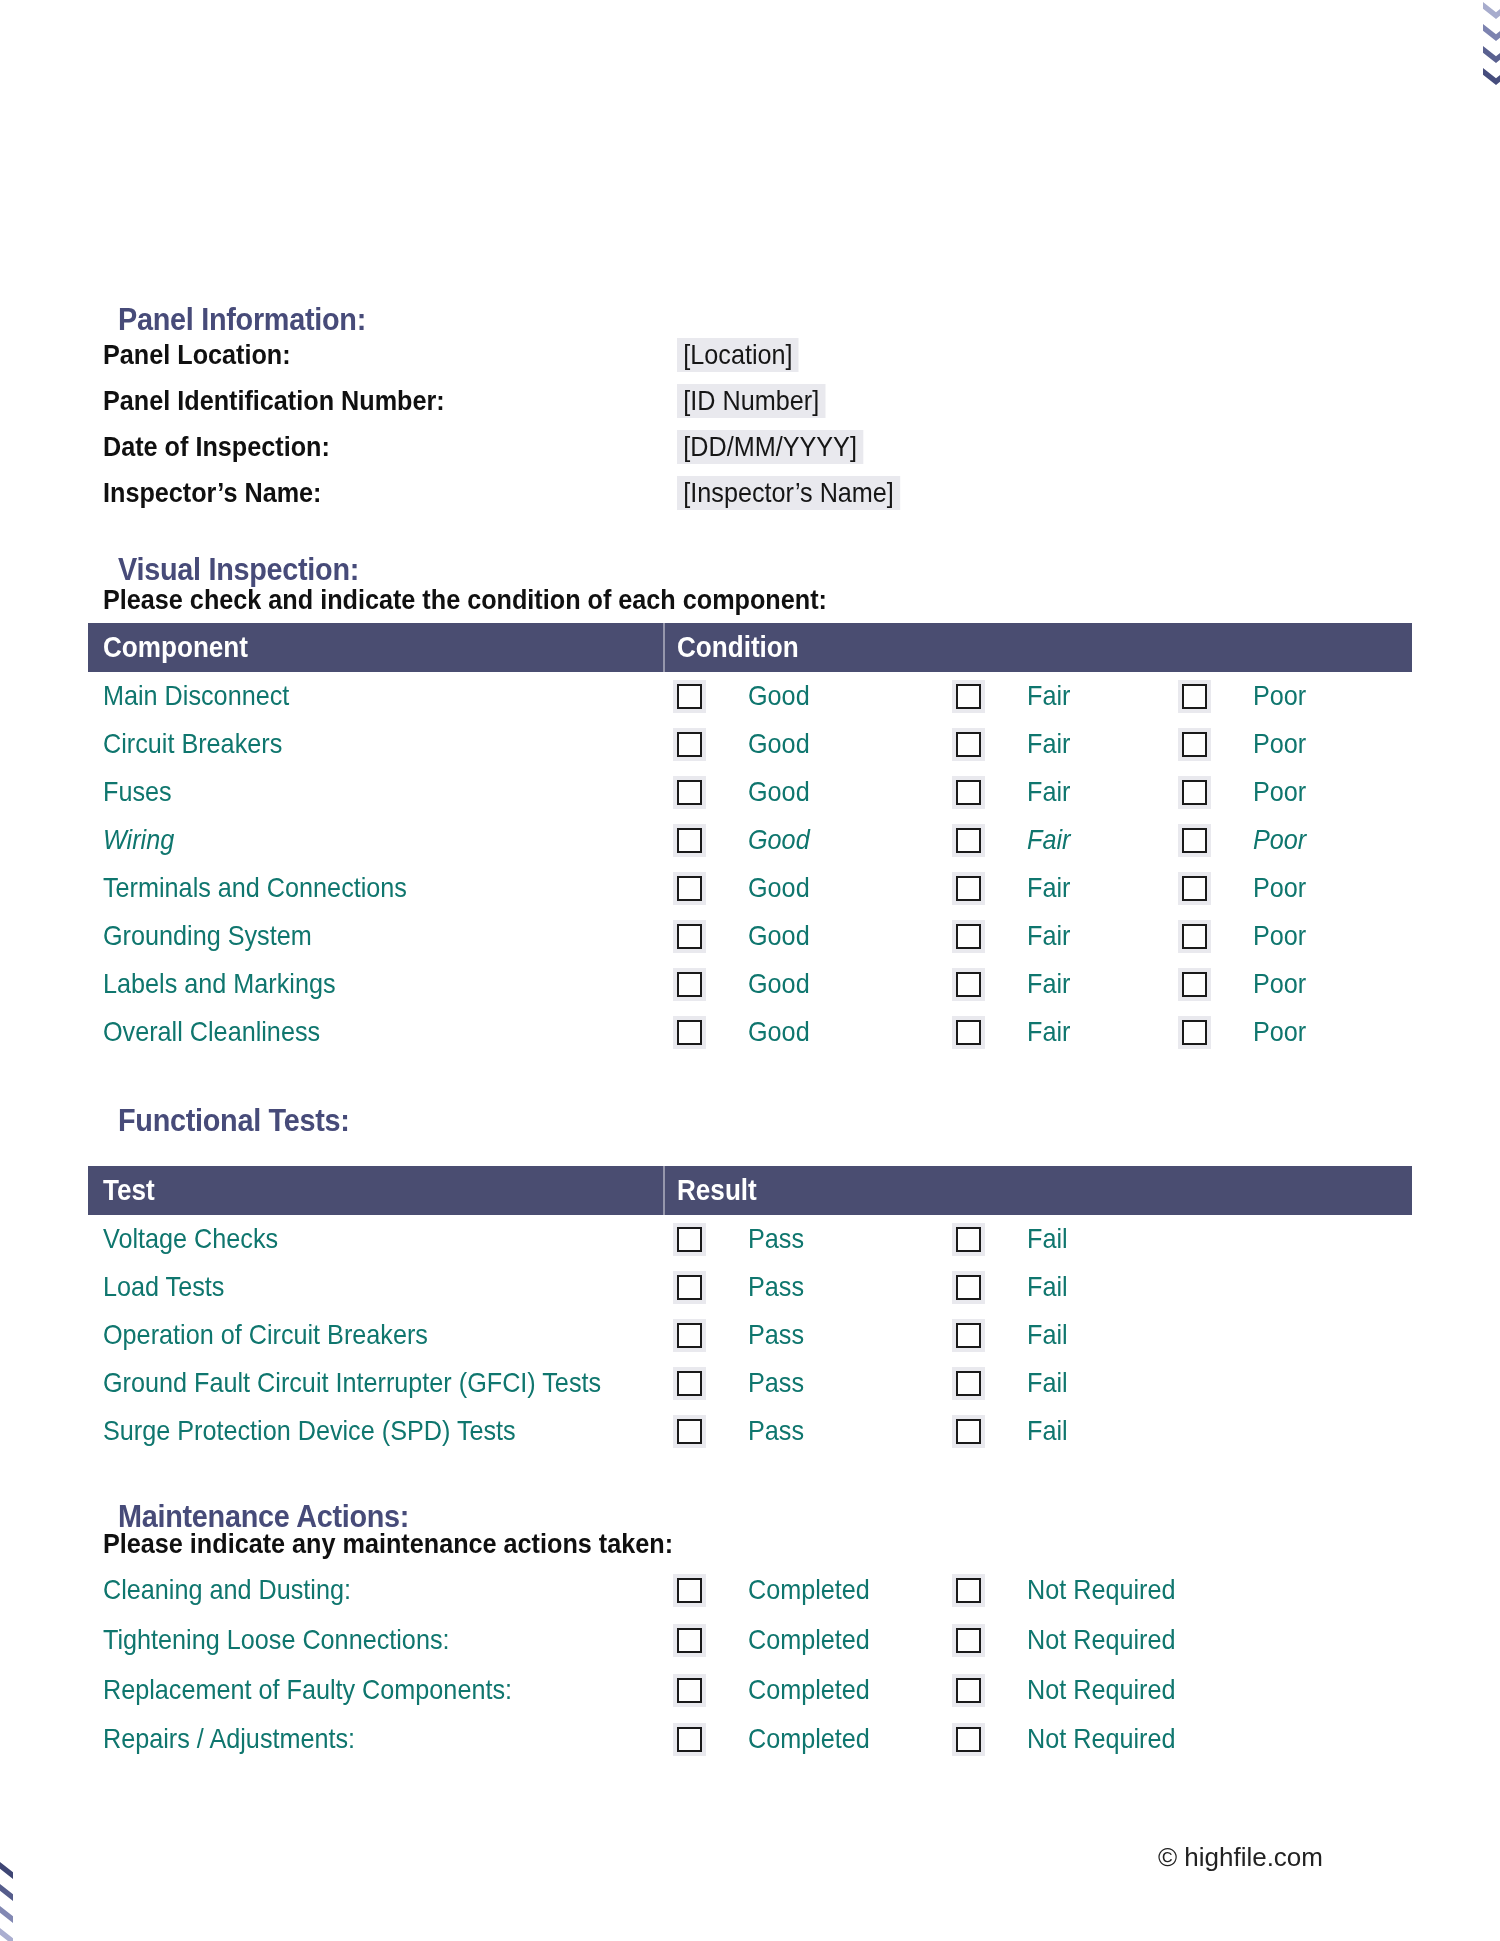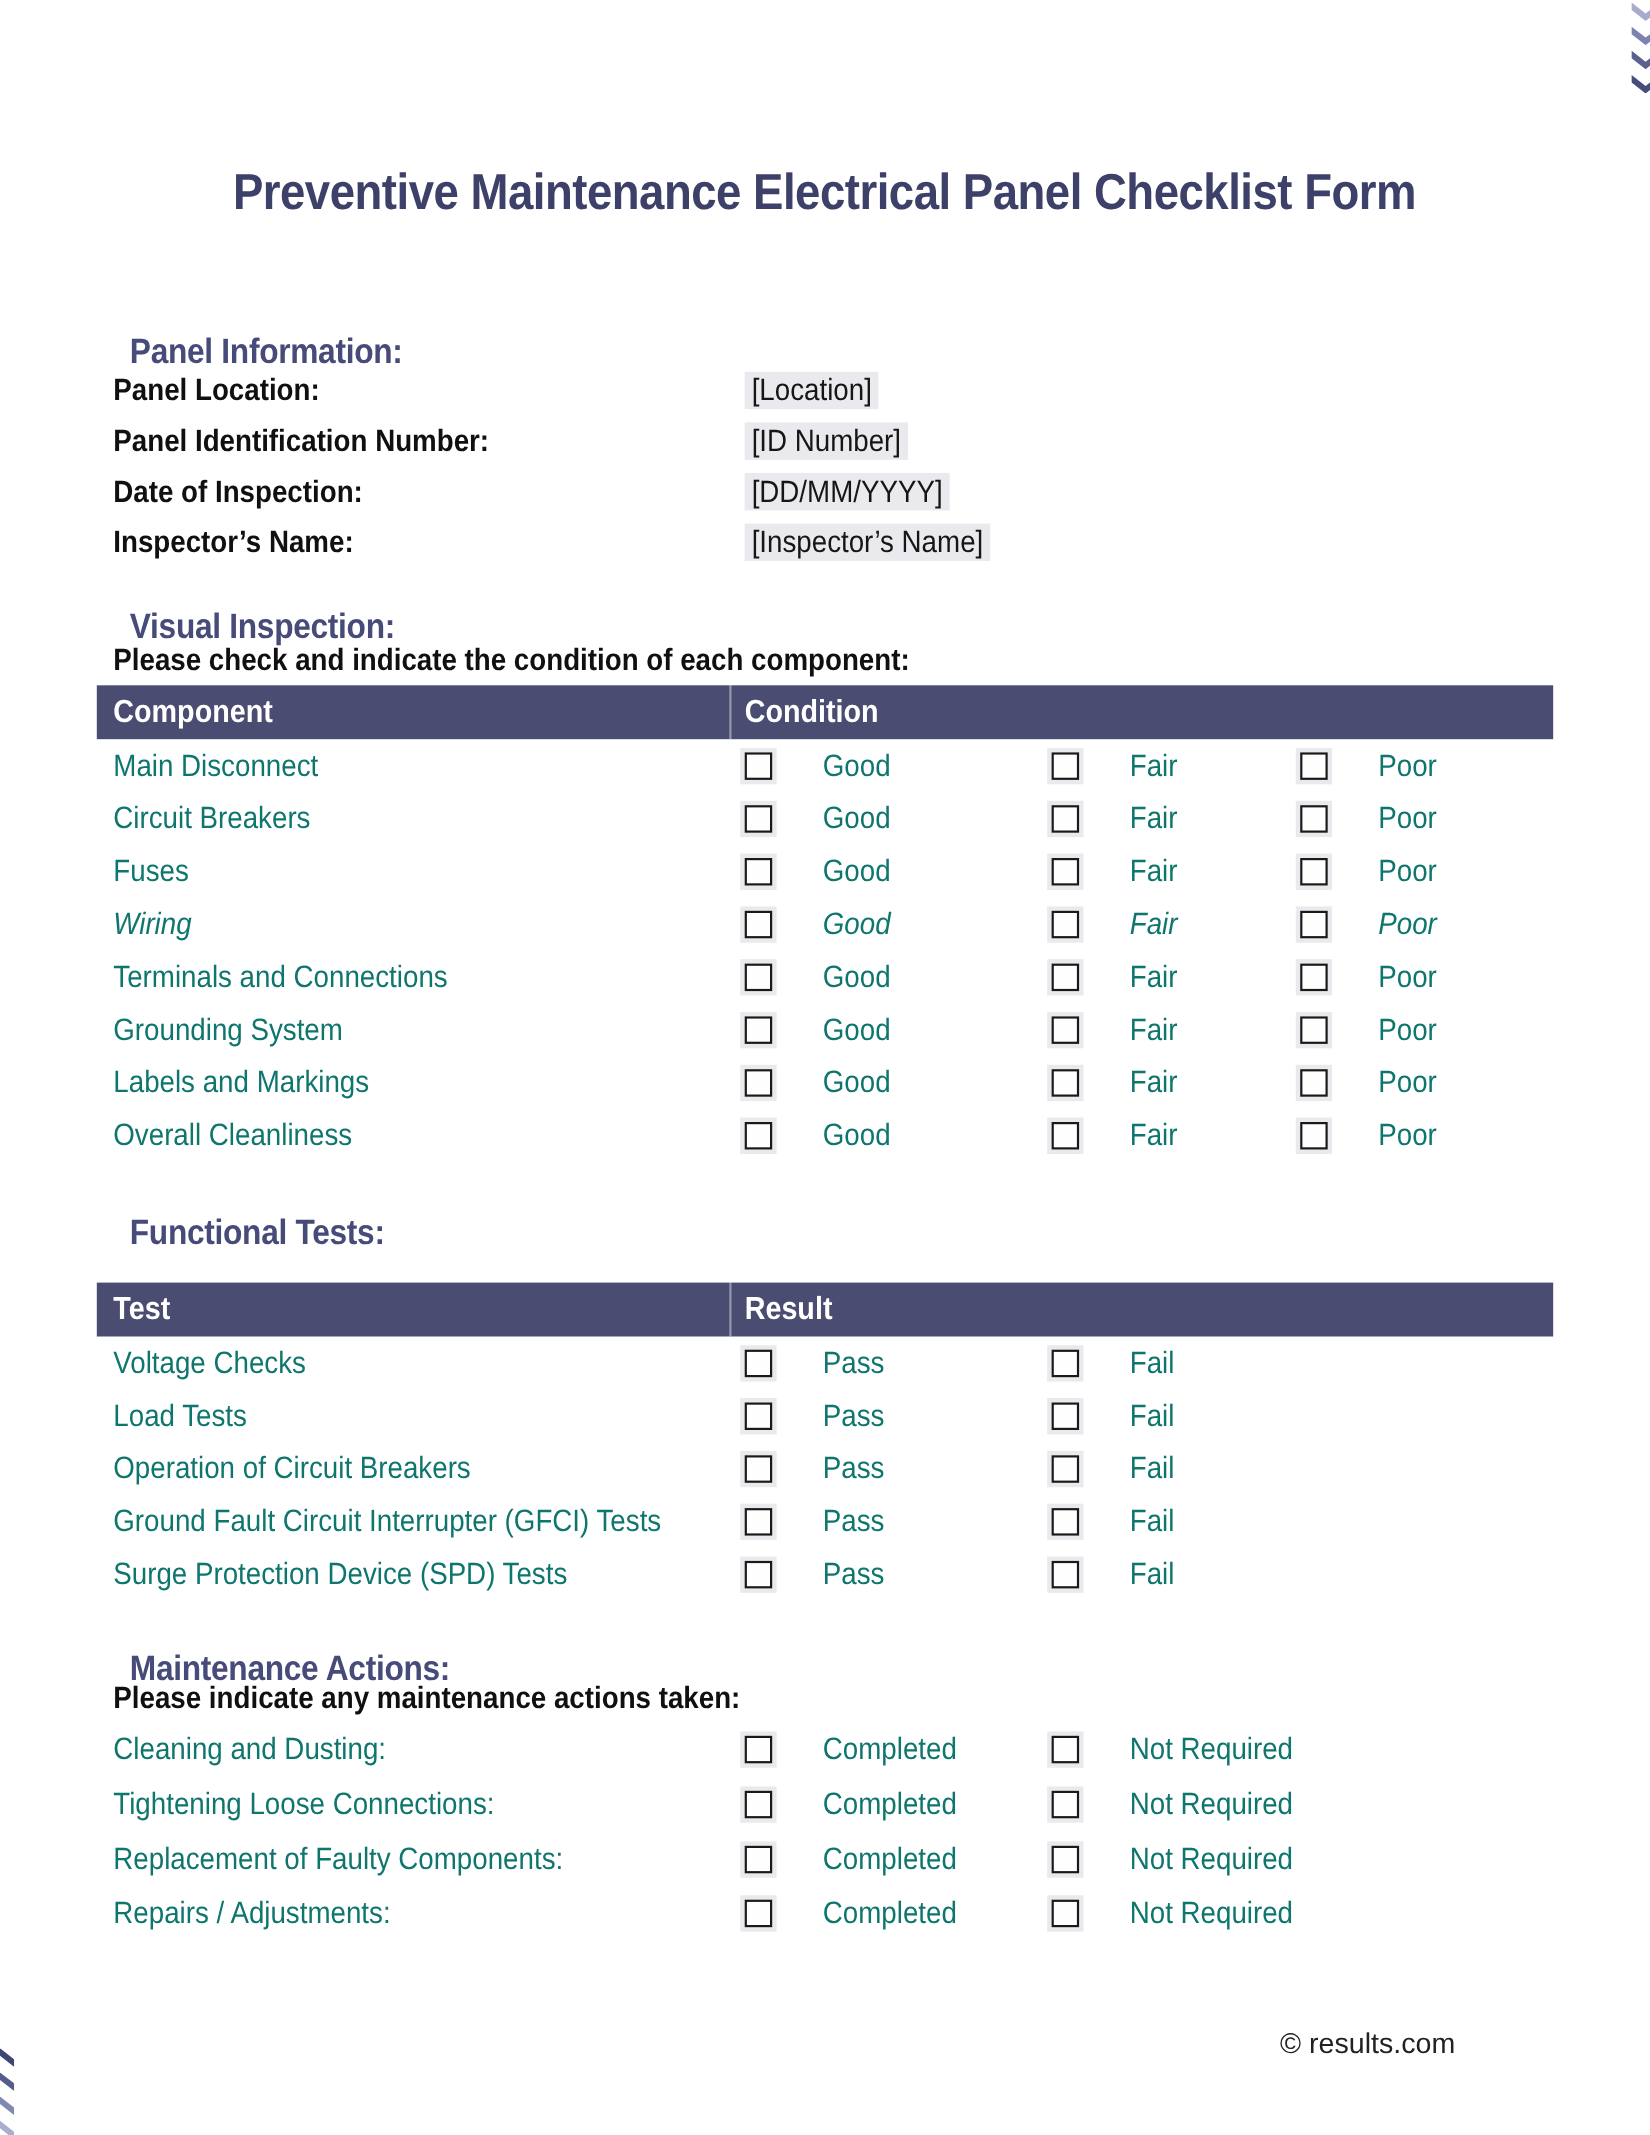--- a/index.html
+++ b/index.html
@@ -58,21 +58,20 @@
       <span class="chev down" style="background: rgb(90, 97, 144);"></span>
       <span class="chev down" style="background: rgb(70, 77, 125);"></span>
     </div>
   <div class="chevrons bl" id="chev-bl">
       <span class="chev up" style="background: rgb(63, 70, 116);"></span>
       <span class="chev up" style="background: rgb(86, 93, 140);"></span>
       <span class="chev up" style="background: rgb(130, 136, 179);"></span>
       <span class="chev up" style="background: rgb(170, 174, 208);"></span>
     </div>
 
-  <h1 class="title"><span class="cond">Preventive Maintenance Electrical Panel Checklist Form</span></h1>
 
   <h2 class="section" style="top:287px"><span class="cond">Panel Information:</span></h2>
   <div id="pi-rows">
       <div class="pi-row" style="top: 338px;">
         <span class="pi-label cond">Panel Location:</span>
         <span class="pi-chip">[Location]</span>
       </div>
       <div class="pi-row" style="top: 384px;">
         <span class="pi-label cond">Panel Identification Number:</span>
         <span class="pi-chip">[ID Number]</span>
@@ -323,15 +322,15 @@
           <span class="cb"></span>
           <span class="opt-label cond">Completed</span>
         </span>
         <span class="opt" style="left: 956px;">
           <span class="cb"></span>
           <span class="opt-label cond">Not Required</span>
         </span>
       </div>
     </div>
 
-  <div class="footer">© results.com</div>
+  <div class="footer">© highfile.com</div>
 
 </div>
 
 </body></html>

